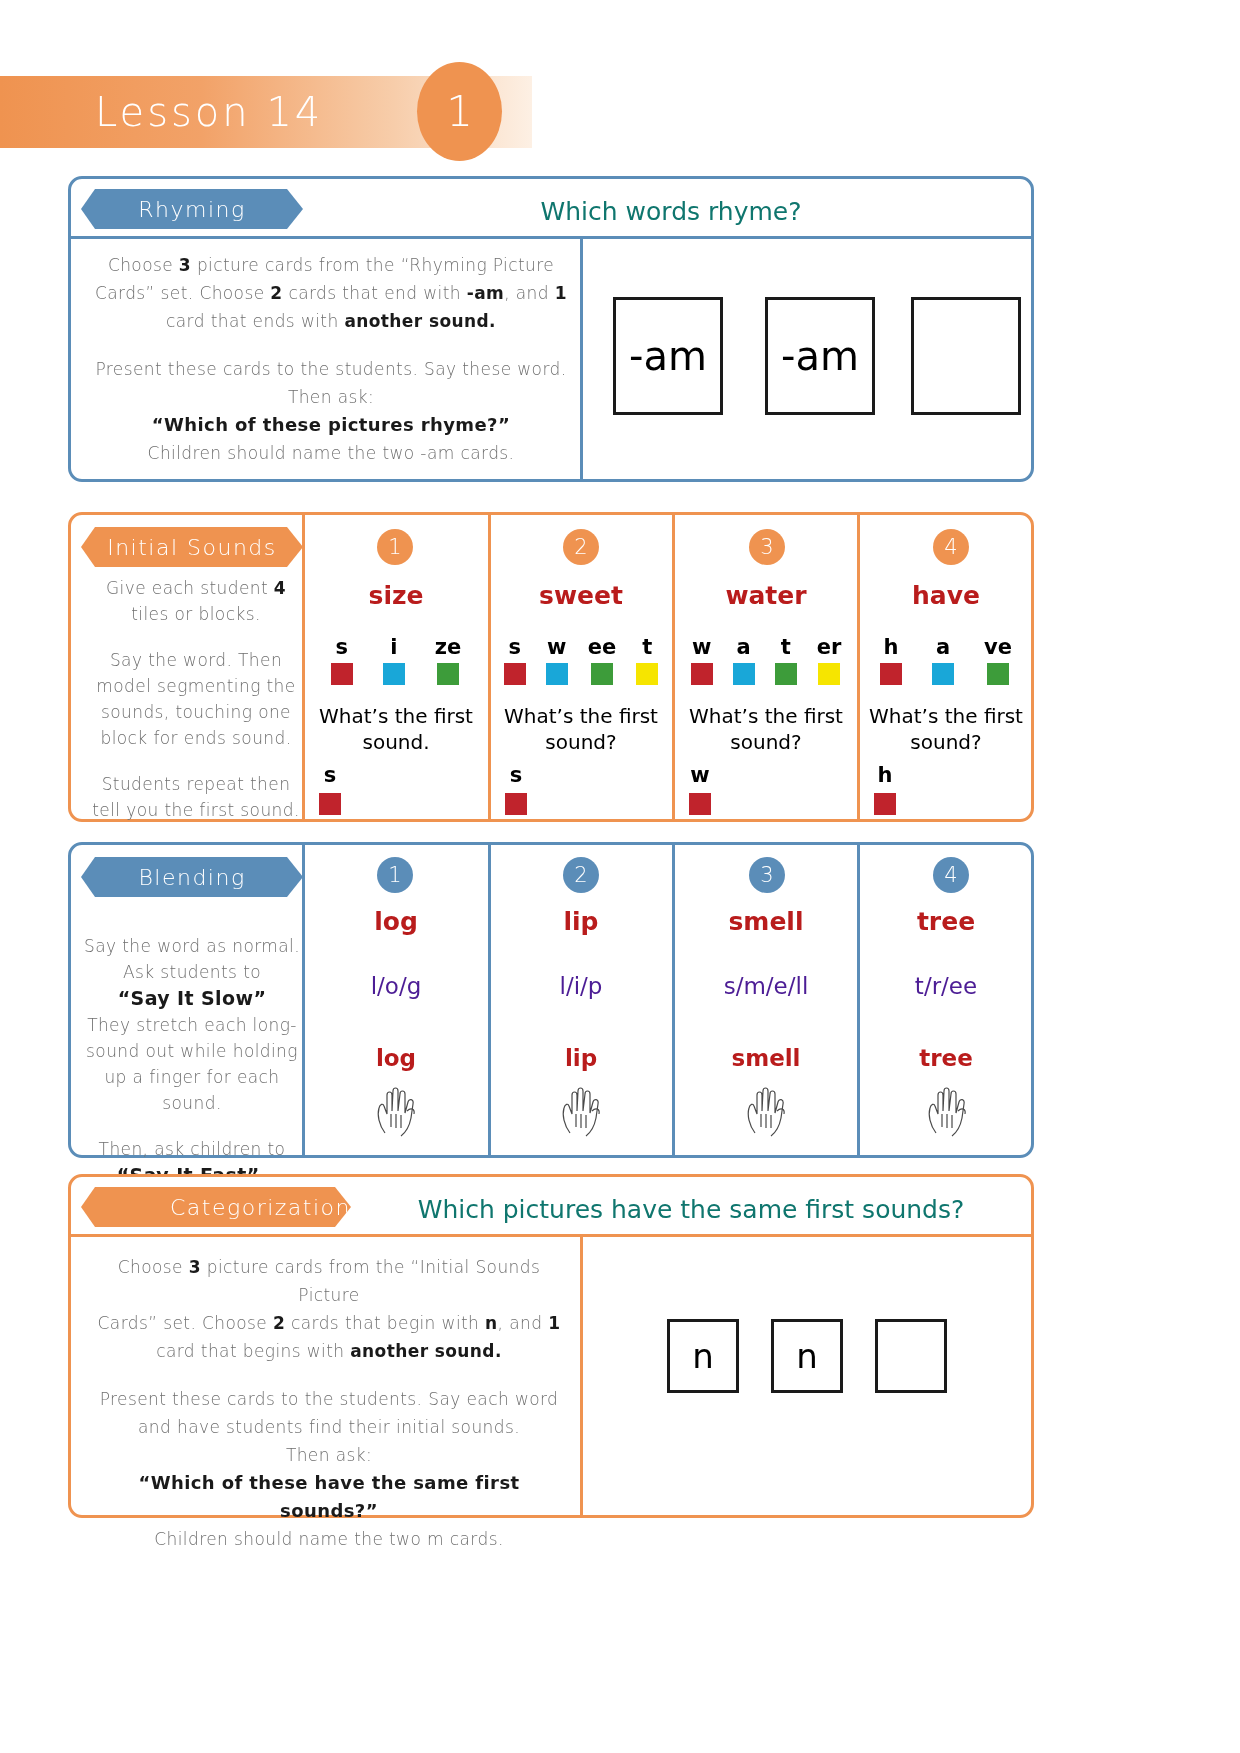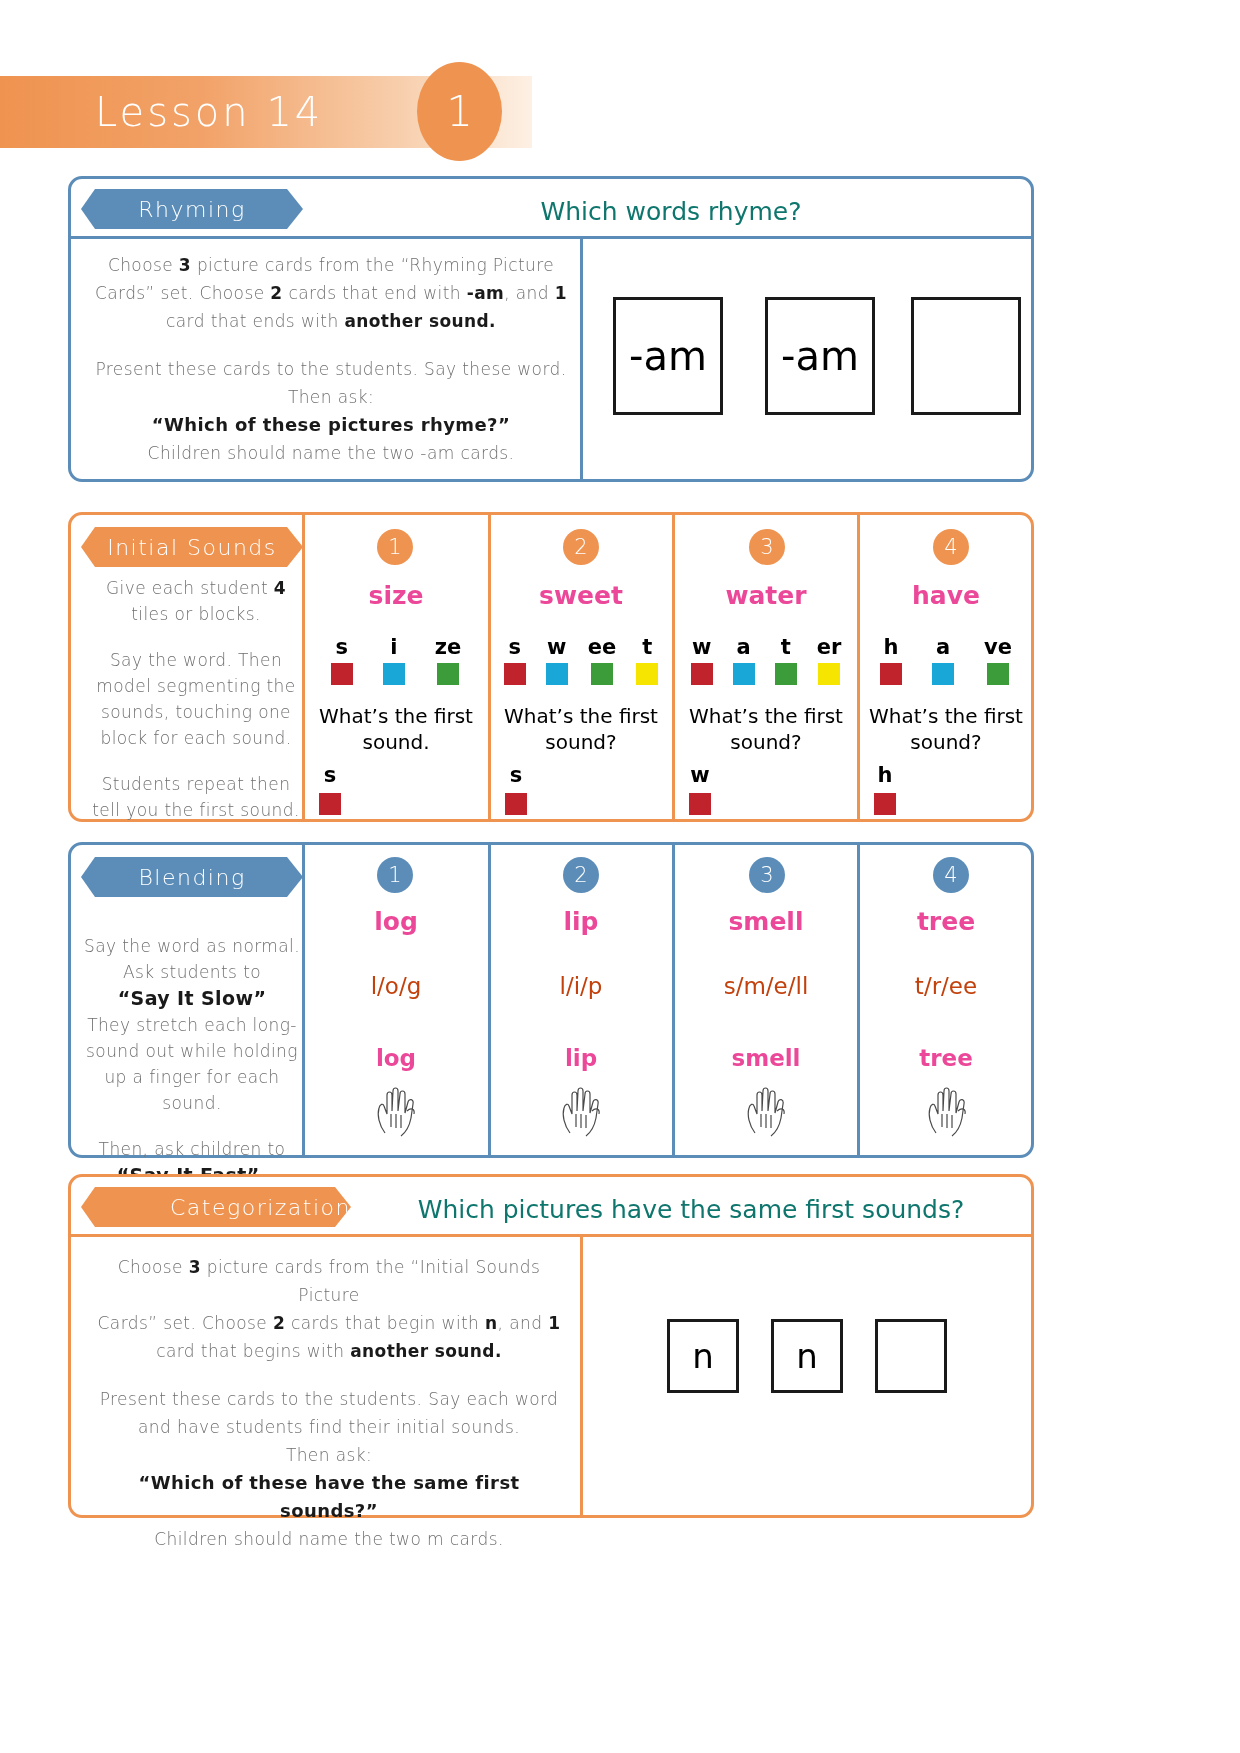--- a/index.html
+++ b/index.html
@@ -77,21 +77,21 @@
 
   
   .badge {
     position:absolute; width:36px; height:36px; border-radius:50%;
     background:#ef9350; color:#fff; display:flex; align-items:center; justify-content:center;
     font-size:21px; font-weight:300; font-family:"DejaVu Sans", sans-serif;
   }
   .badge.blue { background:#5b8db8; }
 
   .word {
-    position:absolute; text-align:center; color:#ec4899;
+    position:absolute; text-align:center; color:#b91c1c;
     font-size:25px; font-weight:700; font-family:"DejaVu Sans", sans-serif;
   }
   .word.light { font-weight:400; }
 
   .phoneme-row { position:absolute; display:flex; justify-content:center; align-items:flex-end; }
   .phoneme { display:flex; flex-direction:column; align-items:center; }
   .phoneme .ltr {
     font-size:21px; font-weight:700; color:#000; font-family:"DejaVu Sans", sans-serif;
     margin-bottom:6px; line-height:20px;
   }
@@ -100,21 +100,21 @@
   .qtext {
     position:absolute; text-align:center; color:#000;
     font-size:20px; font-family:"DejaVu Sans", sans-serif; font-weight:400; line-height:26px;
   }
 
   .answer { position:absolute; display:flex; flex-direction:column; align-items:center; }
   .answer .ltr { font-size:21px; font-weight:700; color:#000; font-family:"DejaVu Sans", sans-serif; margin-bottom:6px; }
   .answer .tile { width:22px; height:22px; }
 
   .segword {
-    position:absolute; text-align:center; color:#c2410c;
+    position:absolute; text-align:center; color:#4c1d95;
     font-size:23px; font-weight:400; font-family:"DejaVu Sans", sans-serif;
   }
 
   .hands { position:absolute; width:52px; height:58px; }
 </style>
 </head>
 <body>
 
 <div class="page">
 
@@ -150,21 +150,21 @@
 
   <div class="panel orange" style="left:68px; top:512px; width:966px; height:310px;">
     <div class="ribbon orange" style="left:10px; top:12px; width:222px;">
       <span>Initial Sounds</span>
     </div>
 
     <div class="instr" style="left:16px; top:60px; width:218px; line-height:26px;">
       <span>Give each student </span><b>4</b><br>
       <span>tiles or blocks.</span>
       <span class="sp"></span>
-      <span>Say the word. Then model segmenting the sounds, touching one block for each sound.</span>
+      <span>Say the word. Then model segmenting the sounds, touching one block for ends sound.</span>
       <span class="sp"></span>
       <span>Students repeat then tell you the first sound.</span>
     </div>
 
     <div class="vrule orange" style="left:231px; top:0; height:304px;"></div>
     <div class="vrule orange" style="left:417px; top:0; height:304px;"></div>
     <div class="vrule orange" style="left:601px; top:0; height:304px;"></div>
     <div class="vrule orange" style="left:786px; top:0; height:304px;"></div>
 
     <div>

